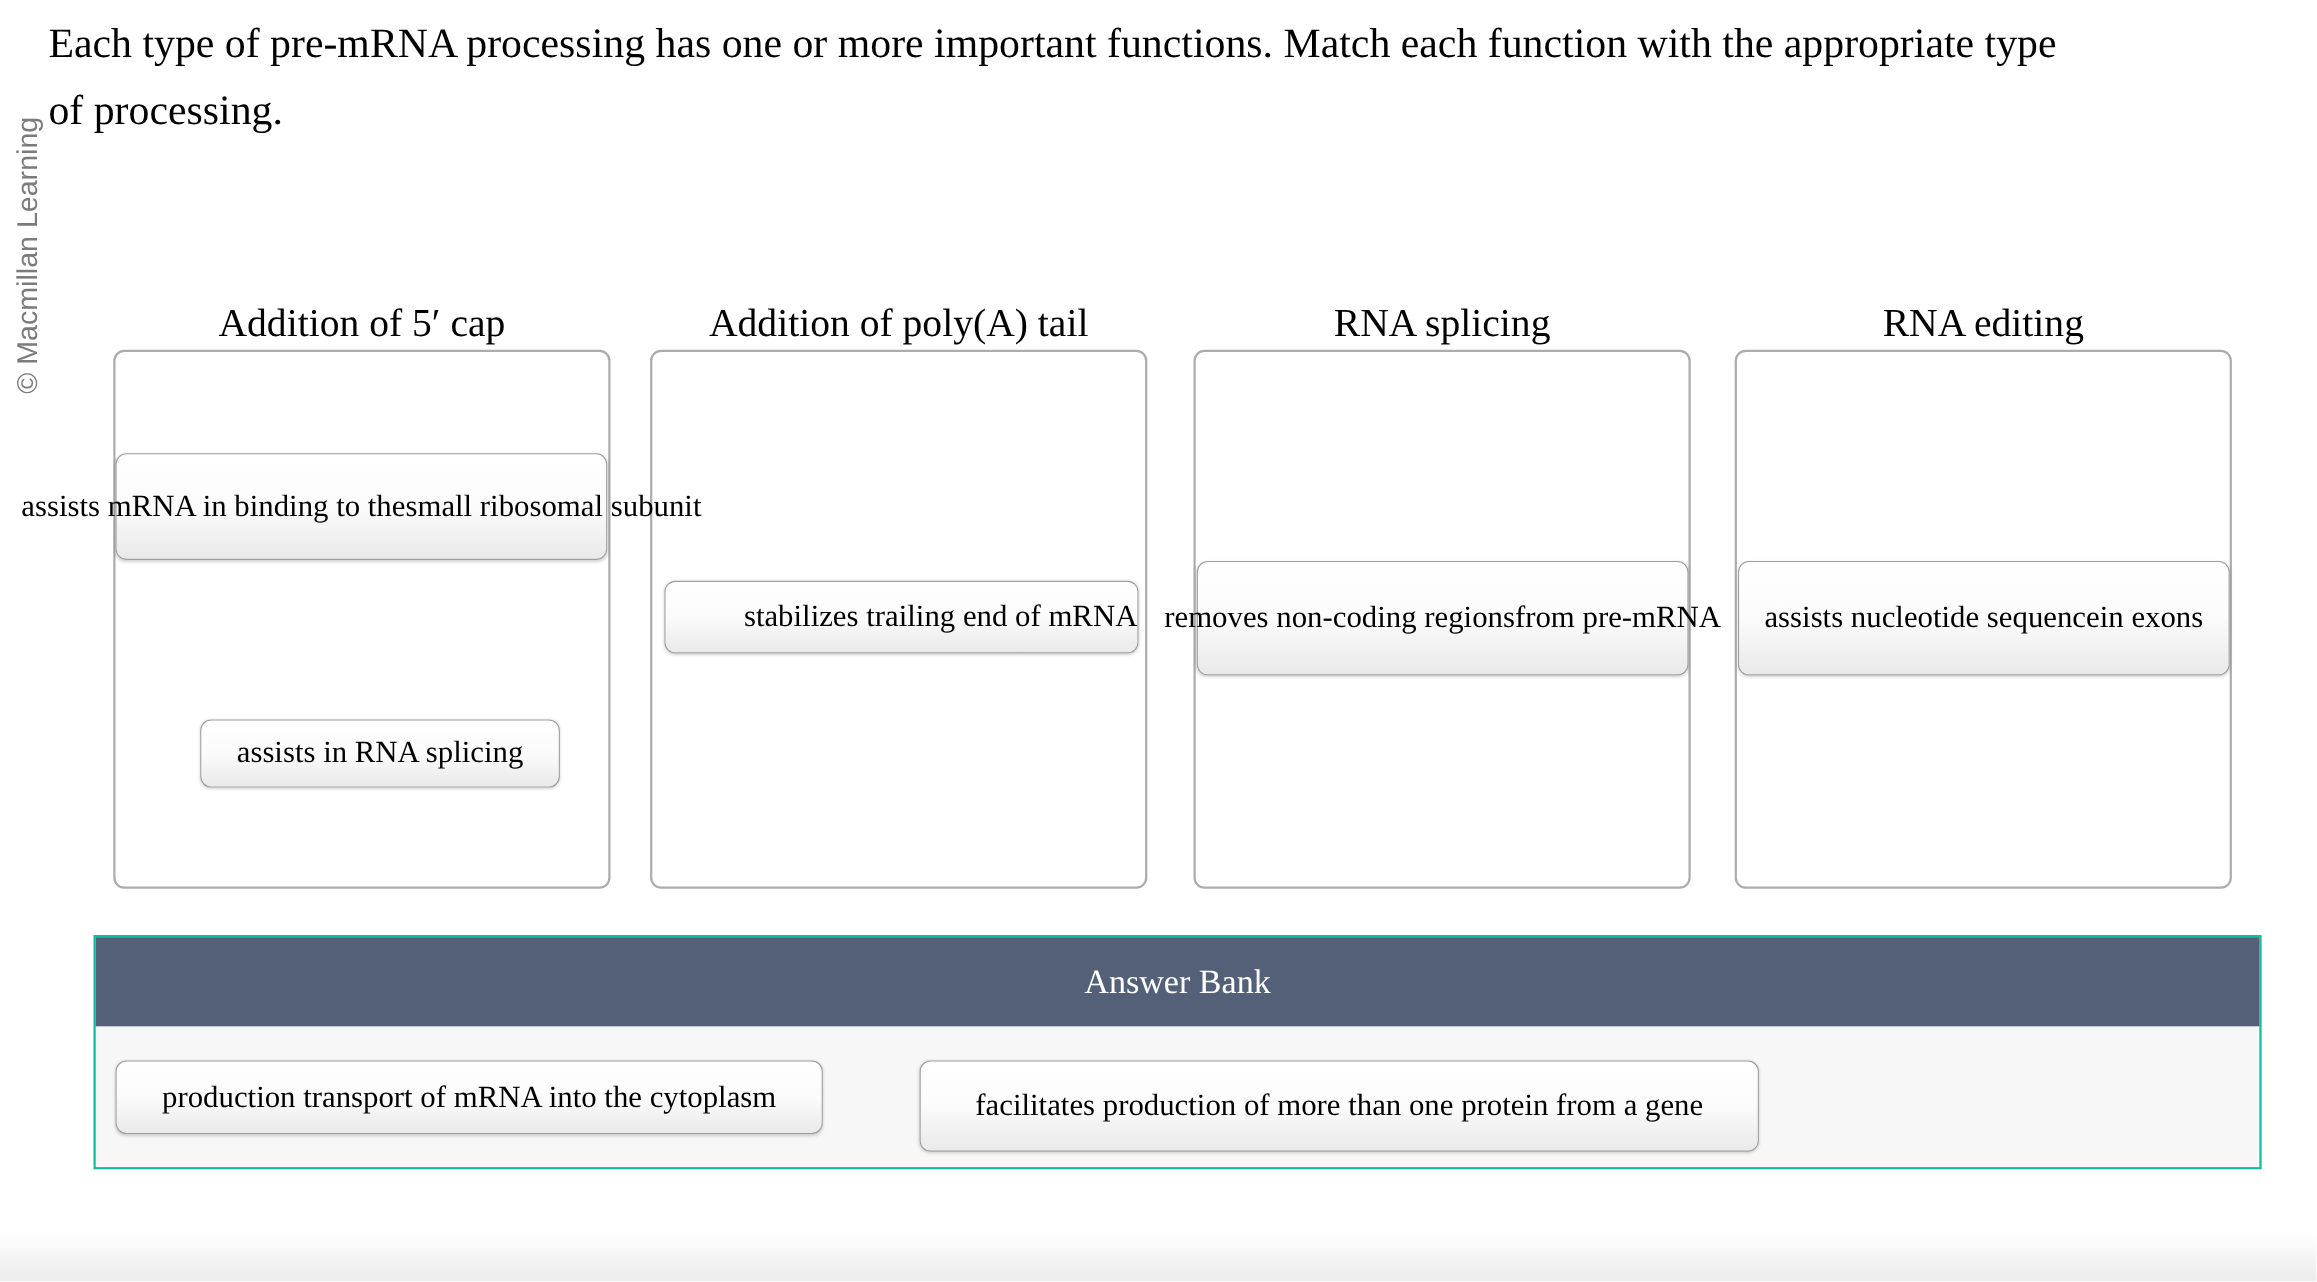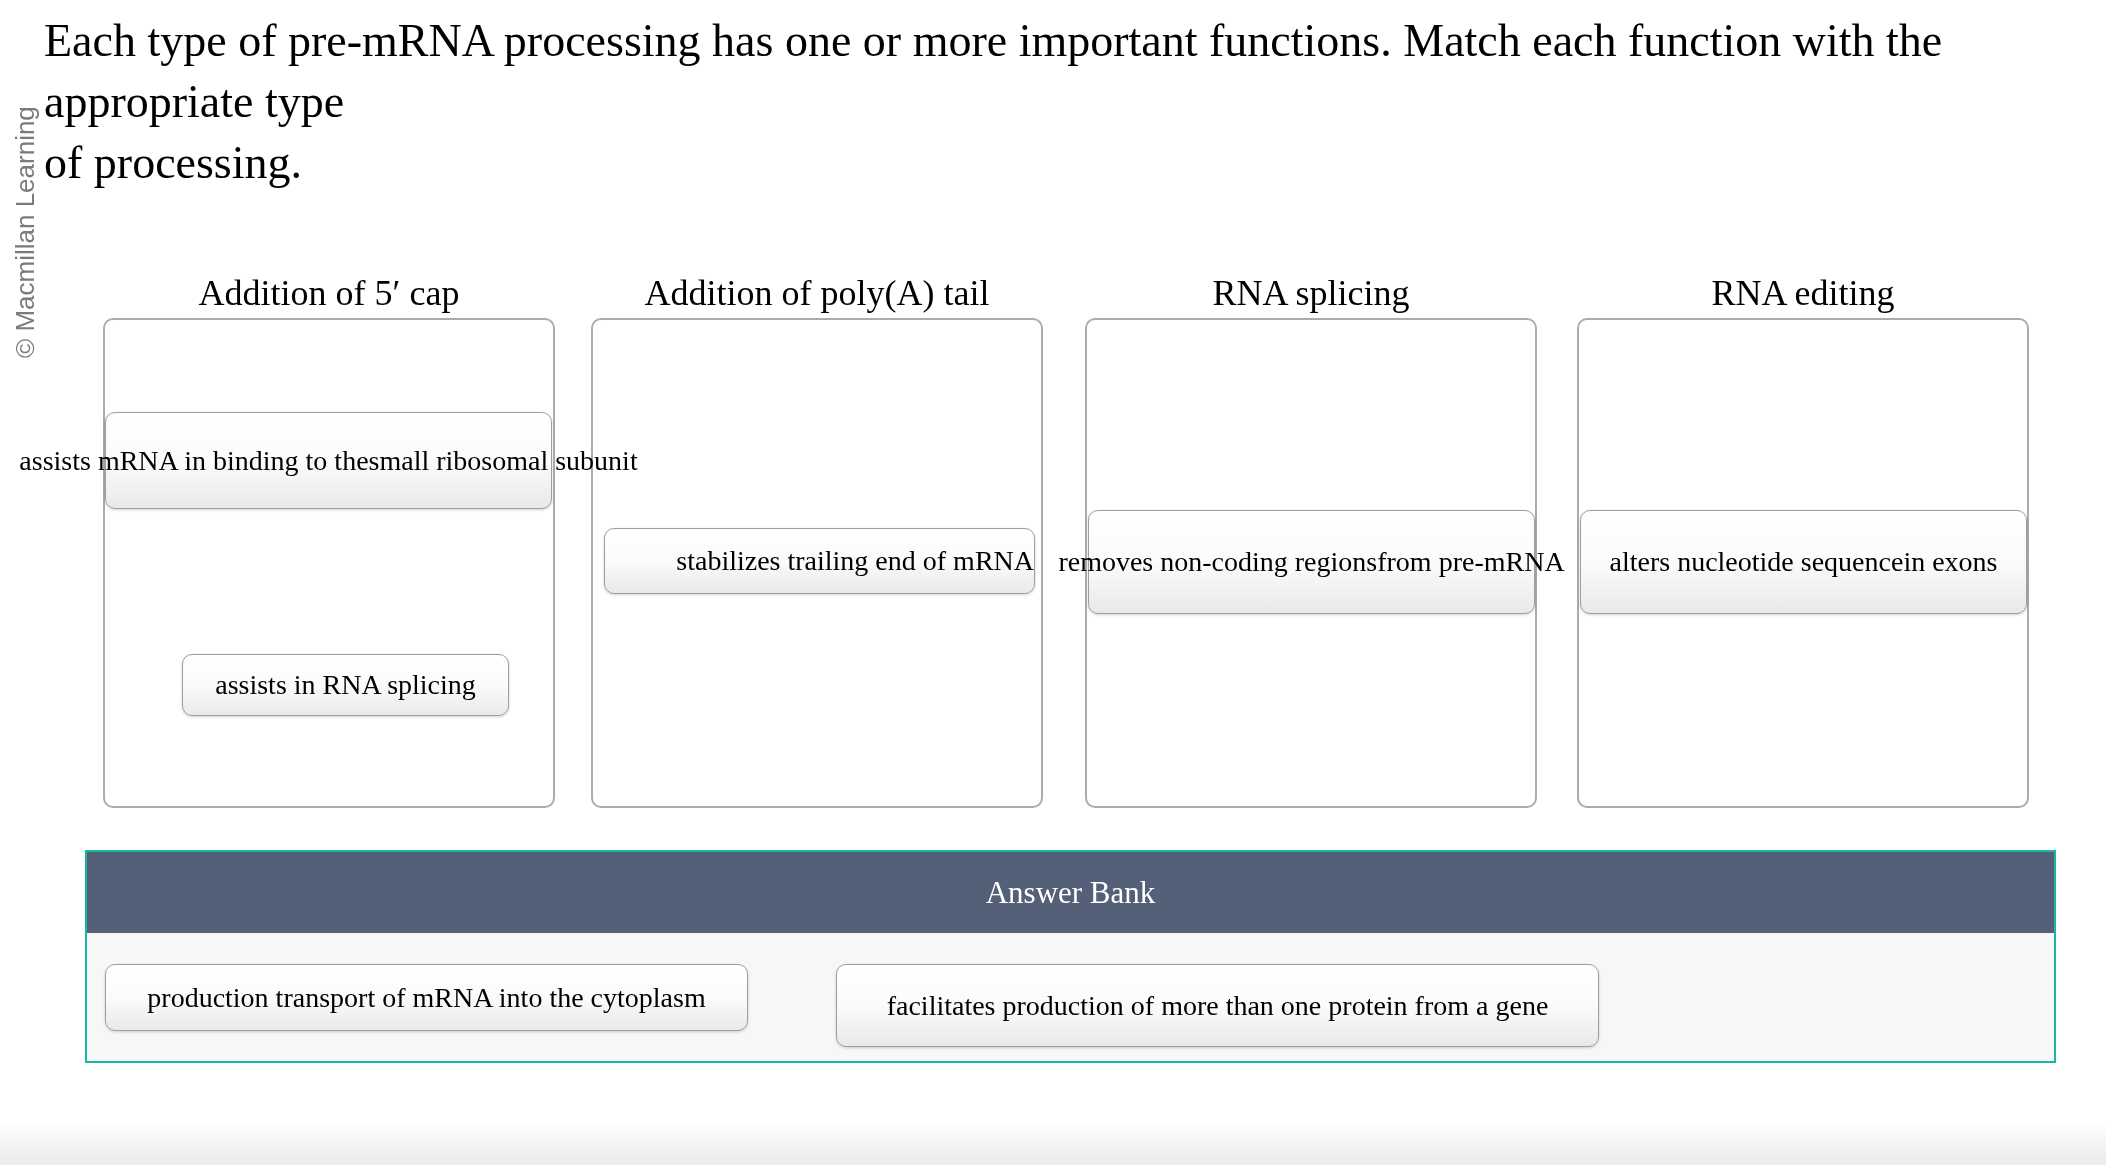--- a/index.html
+++ b/index.html
@@ -10,21 +10,21 @@
   }
   .copyright {
     position:absolute; left:10px; top:358px;
     transform:rotate(-90deg); transform-origin:0 0;
     white-space:nowrap;
     font-family:"Liberation Sans", sans-serif;
     font-size:26px; color:#7b7b7b;
   }
   .instructions {
     position:absolute; left:44px; top:10px; width:1990px;
-    font-size:46px; line-height:61px;
+    font-size:38px; line-height:61px;
   }
   .col-header {
     position:absolute; top:272px; height:46px;
     font-size:36px; text-align:center;
   }
   .hdr1 { left:103px;  width:452px; }
   .hdr2 { left:591px;  width:452px; }
   .hdr3 { left:1085px; width:452px; }
   .hdr4 { left:1577px; width:452px; }
   .dropzone {
@@ -102,21 +102,21 @@
   <div class="chip c2">
     <span>stabilizes trailing end of mRNA</span>
   </div>
 
   <div class="chip c3">
     <span>removes non-coding regions</span>
     <span>from pre-mRNA</span>
   </div>
 
   <div class="chip c4">
-    <span>alters nucleotide sequence</span>
+    <span>assists nucleotide sequence</span>
     <span>in exons</span>
   </div>
 
   <div class="bank">
     <div class="bank-header">
       <span>Answer Bank</span>
     </div>
   </div>
 
   <div class="chip b1">

